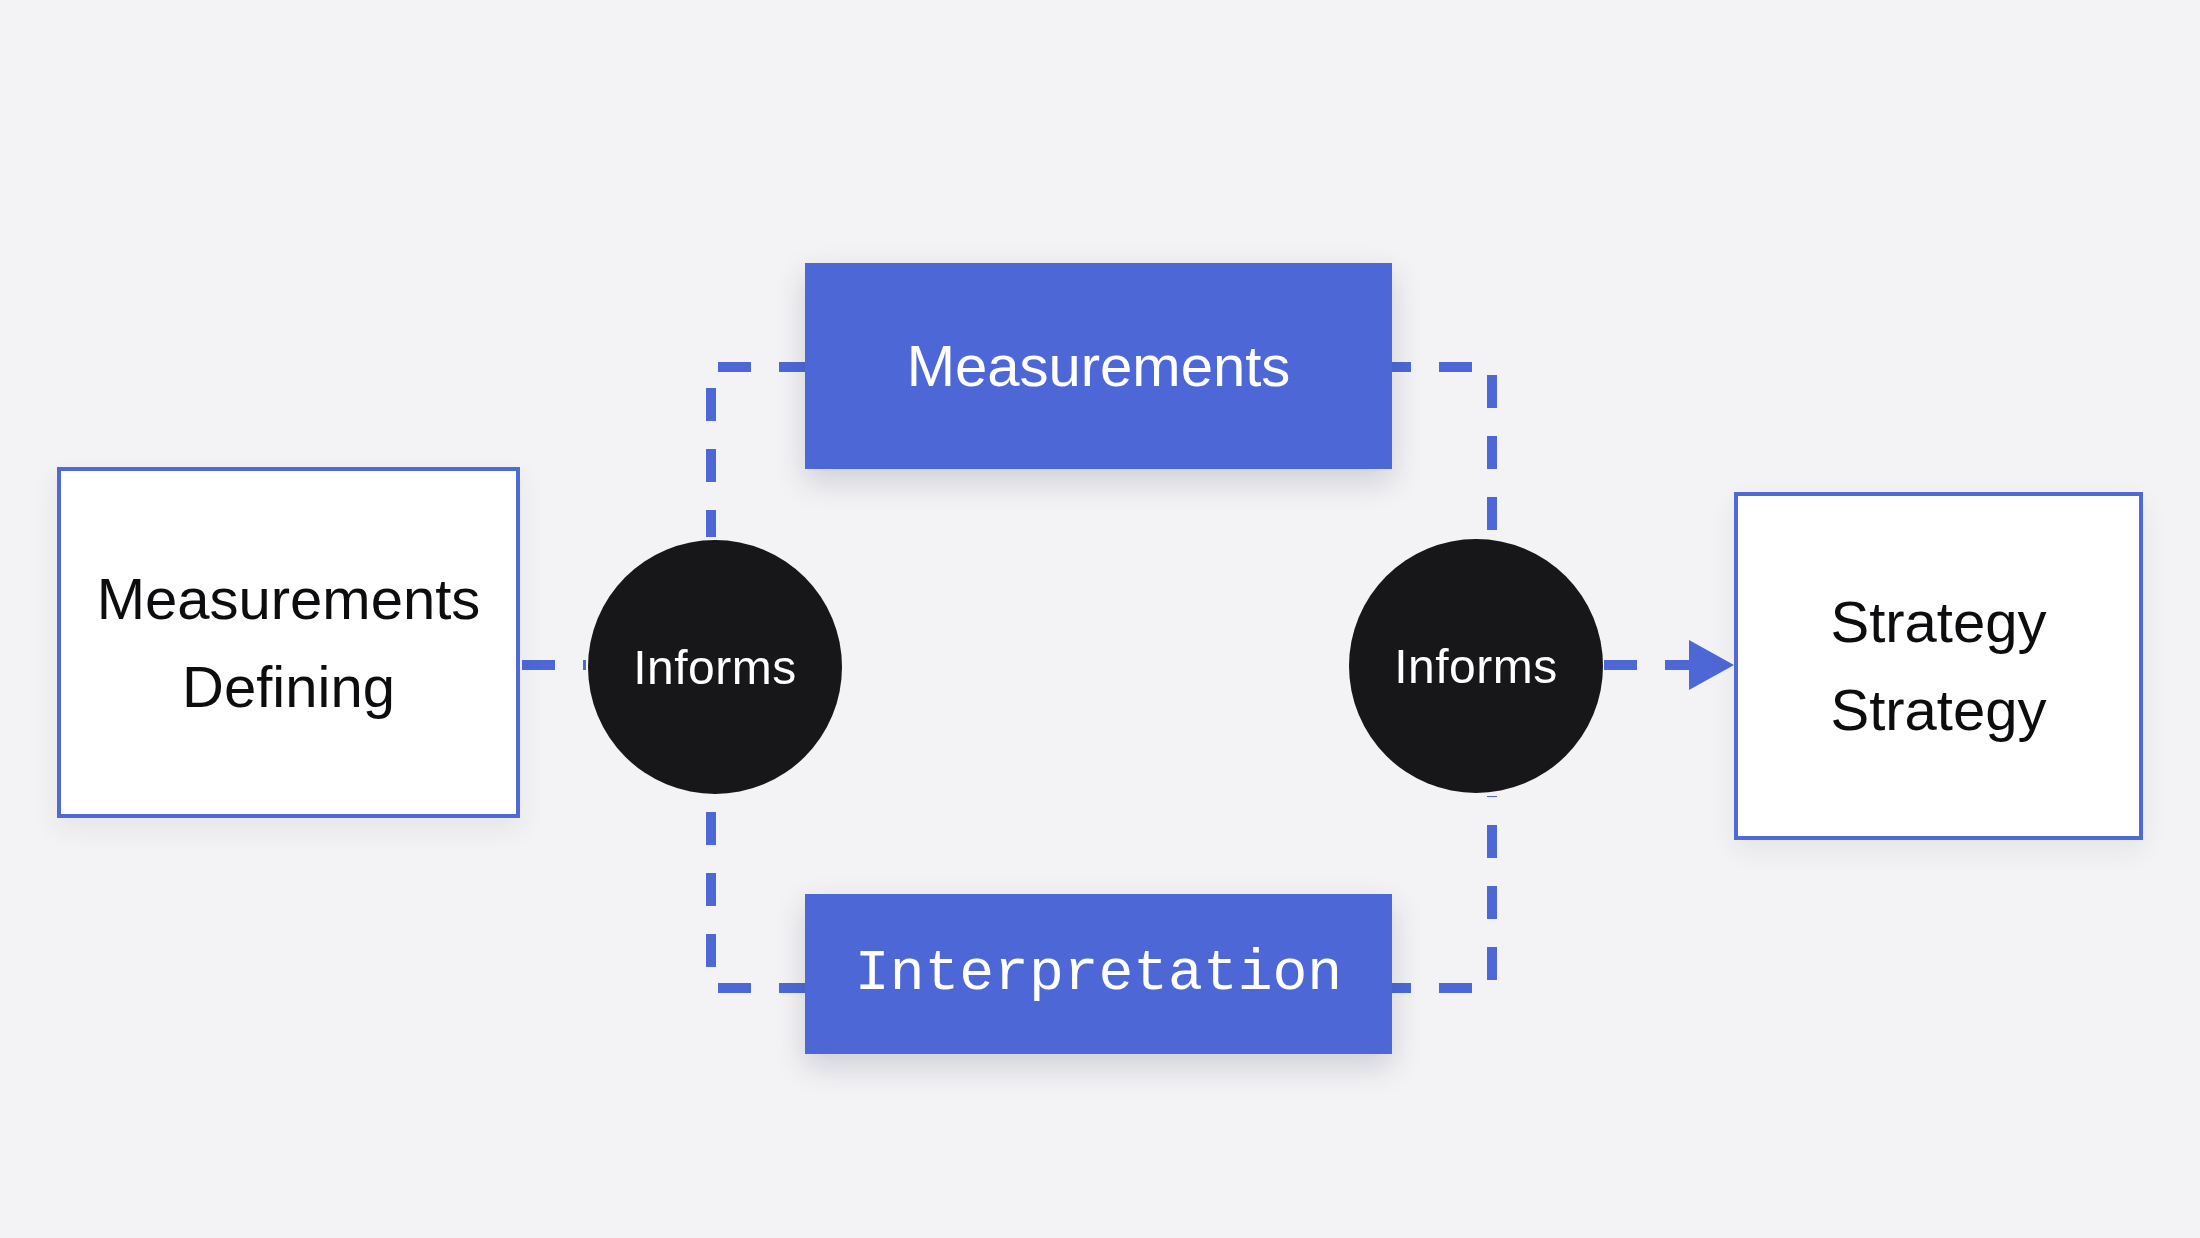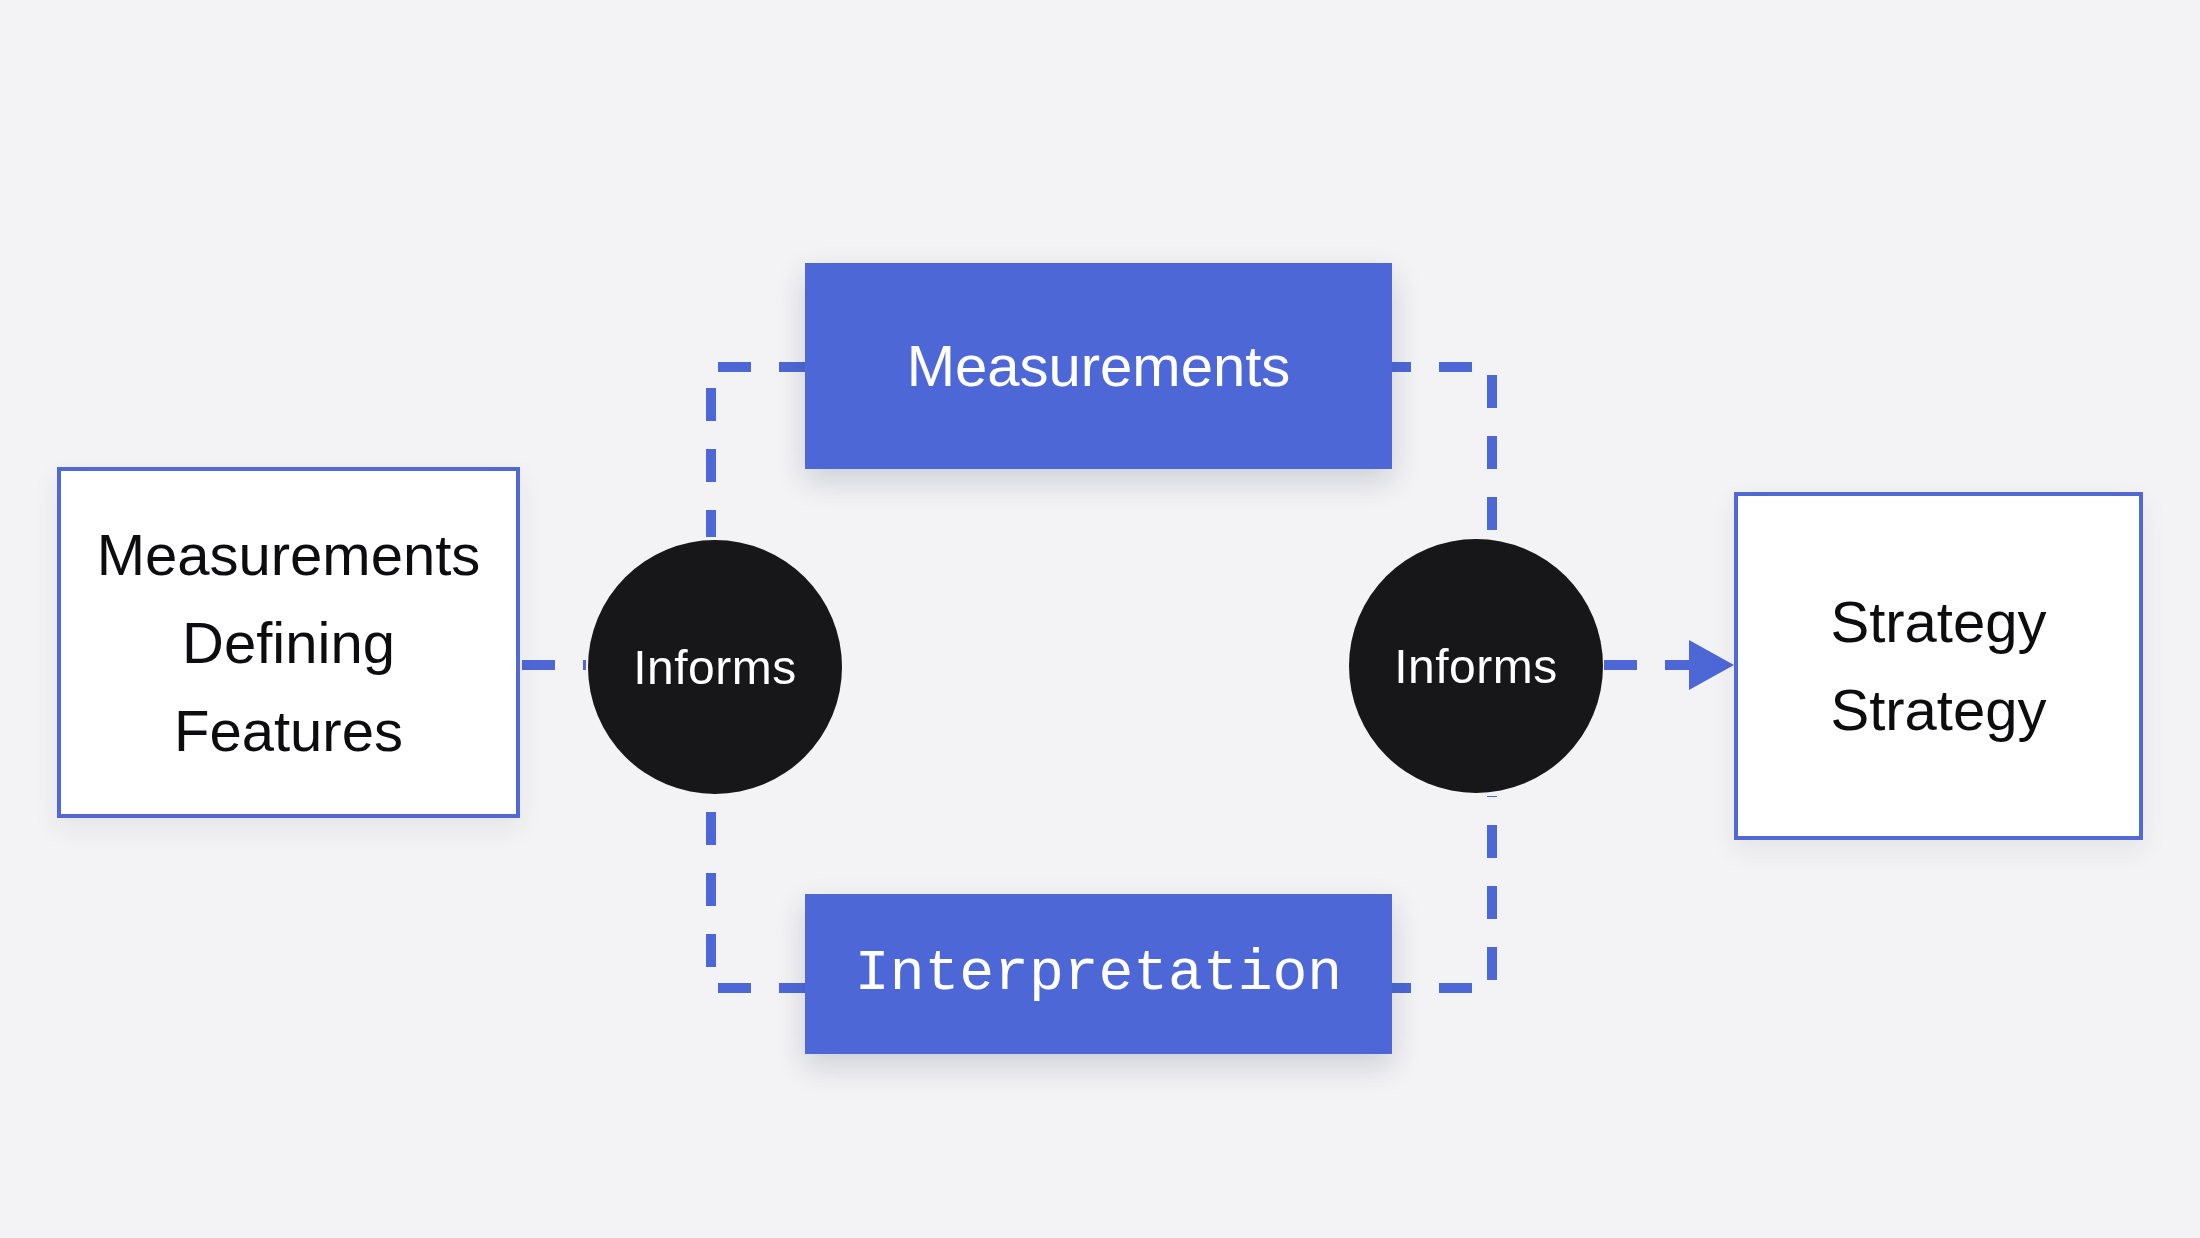--- a/index.html
+++ b/index.html
@@ -89,21 +89,20 @@
 
     <path class="dash" d="M 1392 988 L 1492 988 L 1492 796" stroke-dashoffset="14"></path>
 
     <line class="dash" x1="1604" y1="665" x2="1692" y2="665" stroke-dasharray="20 28 42 28"></line>
     <polygon class="arrow-head" points="1689,640 1689,690 1734,665"></polygon>
   </svg>
 
   <div class="node white-box" id="box-qualitative">
     <div>Measurements</div>
     <div>Defining</div>
-    <div>Features</div>
   </div>
 
   <div class="node blue-box" id="box-measurements">
     <div>Measurements</div>
   </div>
 
   <div class="node circle" id="circle-left">
     <div>Informs</div>
   </div>
 

